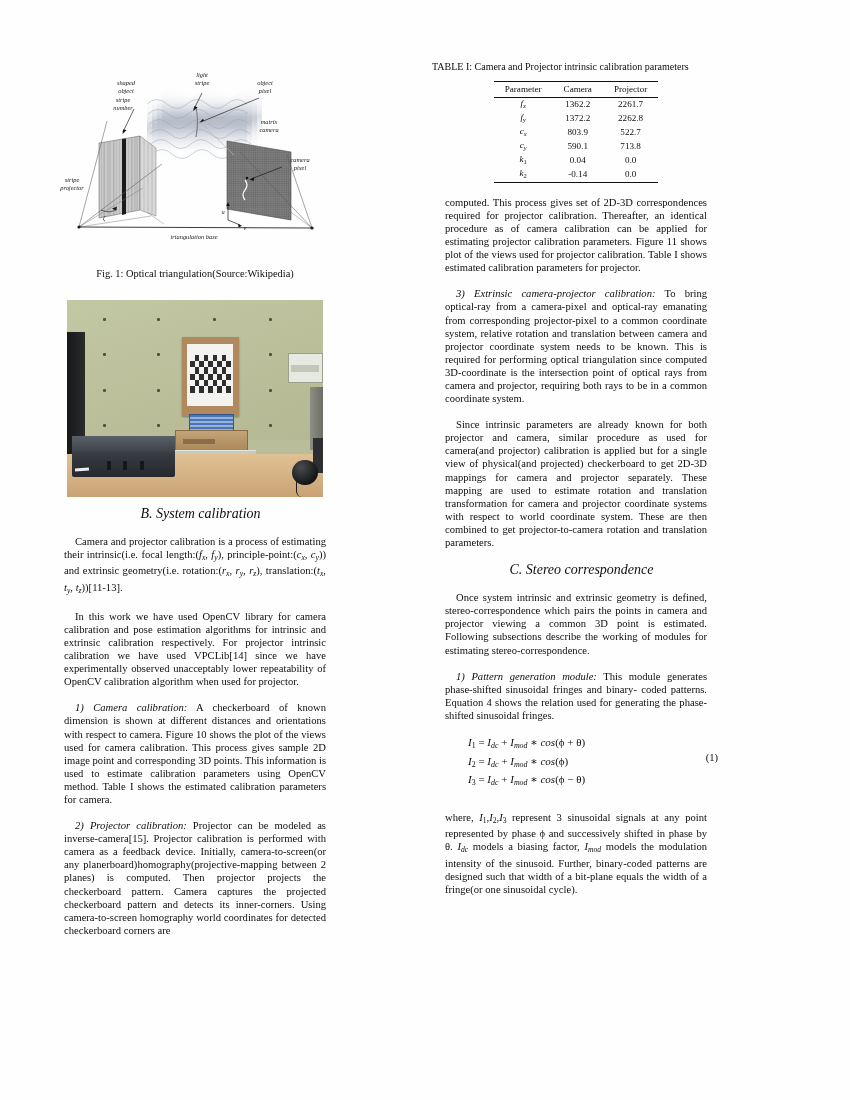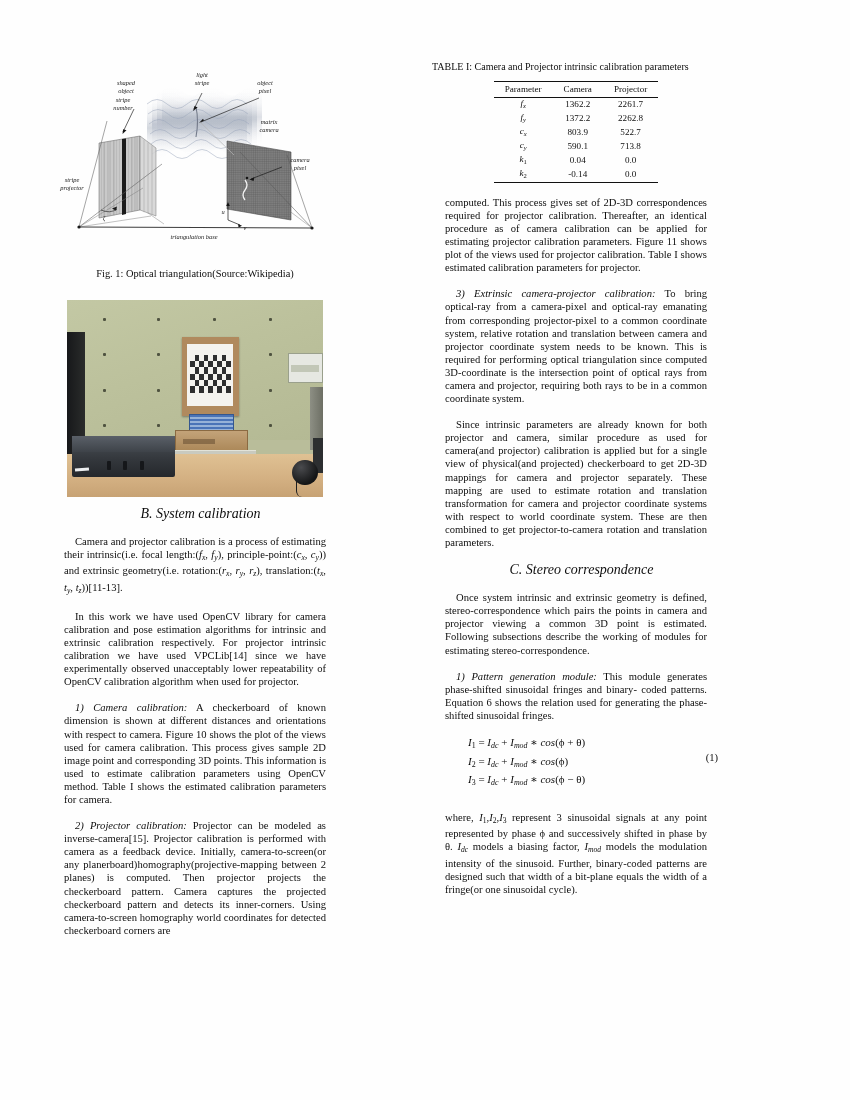--- a/index.html
+++ b/index.html
@@ -494,21 +494,21 @@
           </tr>
         </tbody>
     </table>
 
     <p class="noind" style="margin-top:13px;">computed. This process gives set of 2D-3D correspondences required for projector calibration. Thereafter, an identical procedure as of camera calibration can be applied for estimating projector calibration parameters. Figure 11 shows plot of the views used for projector calibration. Table I shows estimated calibration parameters for projector.</p>
     <p class="ind"><span class="run-in">3) Extrinsic camera-projector calibration:</span><span> To bring optical-ray from a camera-pixel and optical-ray emanating from corresponding projector-pixel to a common coordinate system, relative rotation and translation between camera and projector coordinate system needs to be known. This is required for performing optical triangulation since computed 3D-coordinate is the intersection point of optical rays from camera and projector, requiring both rays to be in a common coordinate system.</span></p>
     <p class="ind">Since intrinsic parameters are already known for both projector and camera, similar procedure as used for camera(and projector) calibration is applied but for a single view of physical(and projected) checkerboard to get 2D-3D mappings for camera and projector separately. These mapping are used to estimate rotation and translation transformation for camera and projector coordinate systems with respect to world coordinate system. These are then combined to get projector-to-camera rotation and translation parameters.</p>
 
     <h3 class="sec">C.  Stereo correspondence</h3>
     <p class="ind">Once system intrinsic and extrinsic geometry is defined, stereo-correspondence which pairs the points in camera and projector viewing a common 3D point is estimated. Following subsections describe the working of modules for estimating stereo-correspondence.</p>
-    <p class="ind"><span class="run-in">1) Pattern generation module:</span><span> This module generates phase-shifted sinusoidal fringes and binary- coded patterns. Equation 6 shows the relation used for generating the phase-shifted sinusoidal fringes.</span></p>
+    <p class="ind"><span class="run-in">1) Pattern generation module:</span><span> This module generates phase-shifted sinusoidal fringes and binary- coded patterns. Equation 4 shows the relation used for generating the phase-shifted sinusoidal fringes.</span></p>
 
     <div class="eqblock">
       <div class="eqrows">
         <div class="eqrow"><span class="it">I</span><span class="subn">1</span> = <span class="it">I</span><span class="sub">dc</span> + <span class="it">I</span><span class="sub">mod</span> ∗ <span class="it">cos</span>(ϕ + θ)</div>
         <div class="eqrow"><span class="it">I</span><span class="subn">2</span> = <span class="it">I</span><span class="sub">dc</span> + <span class="it">I</span><span class="sub">mod</span> ∗ <span class="it">cos</span>(ϕ)</div>
         <div class="eqrow"><span class="it">I</span><span class="subn">3</span> = <span class="it">I</span><span class="sub">dc</span> + <span class="it">I</span><span class="sub">mod</span> ∗ <span class="it">cos</span>(ϕ − θ)</div>
       </div>
       <div class="eqno">(1)</div>
     </div>
 

